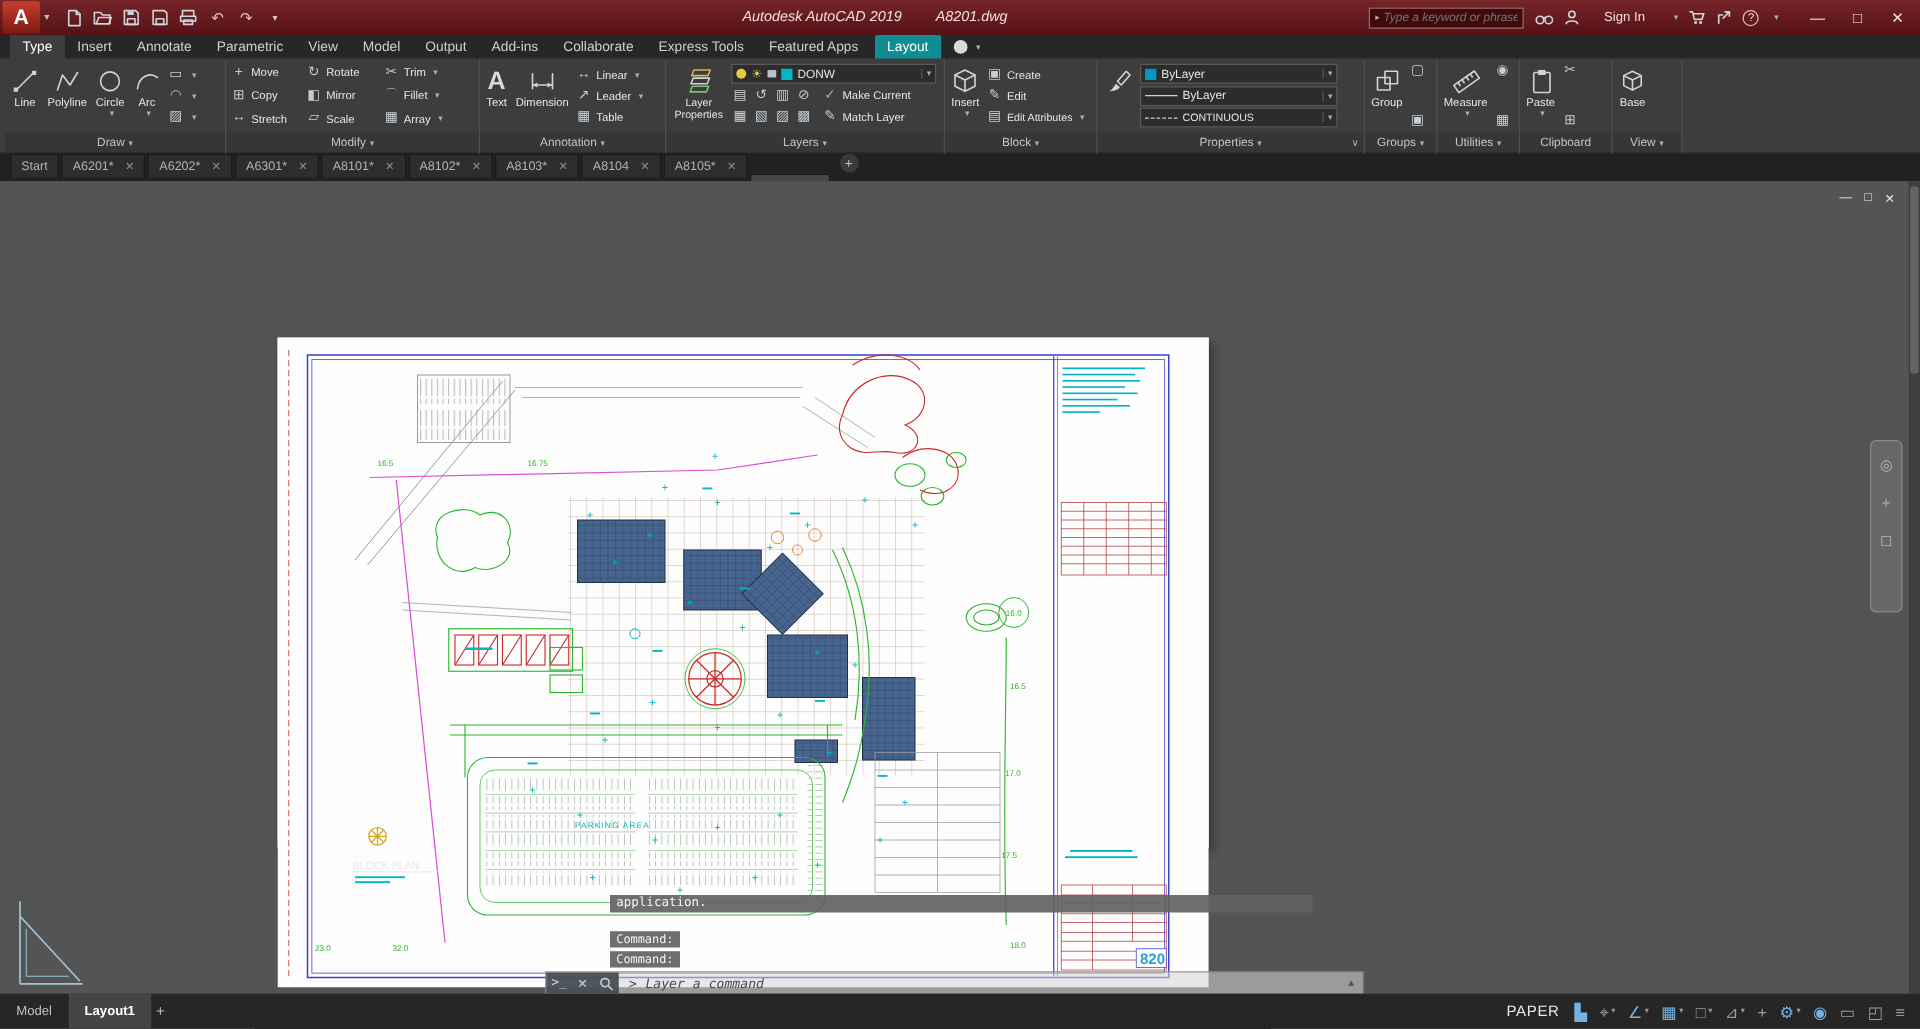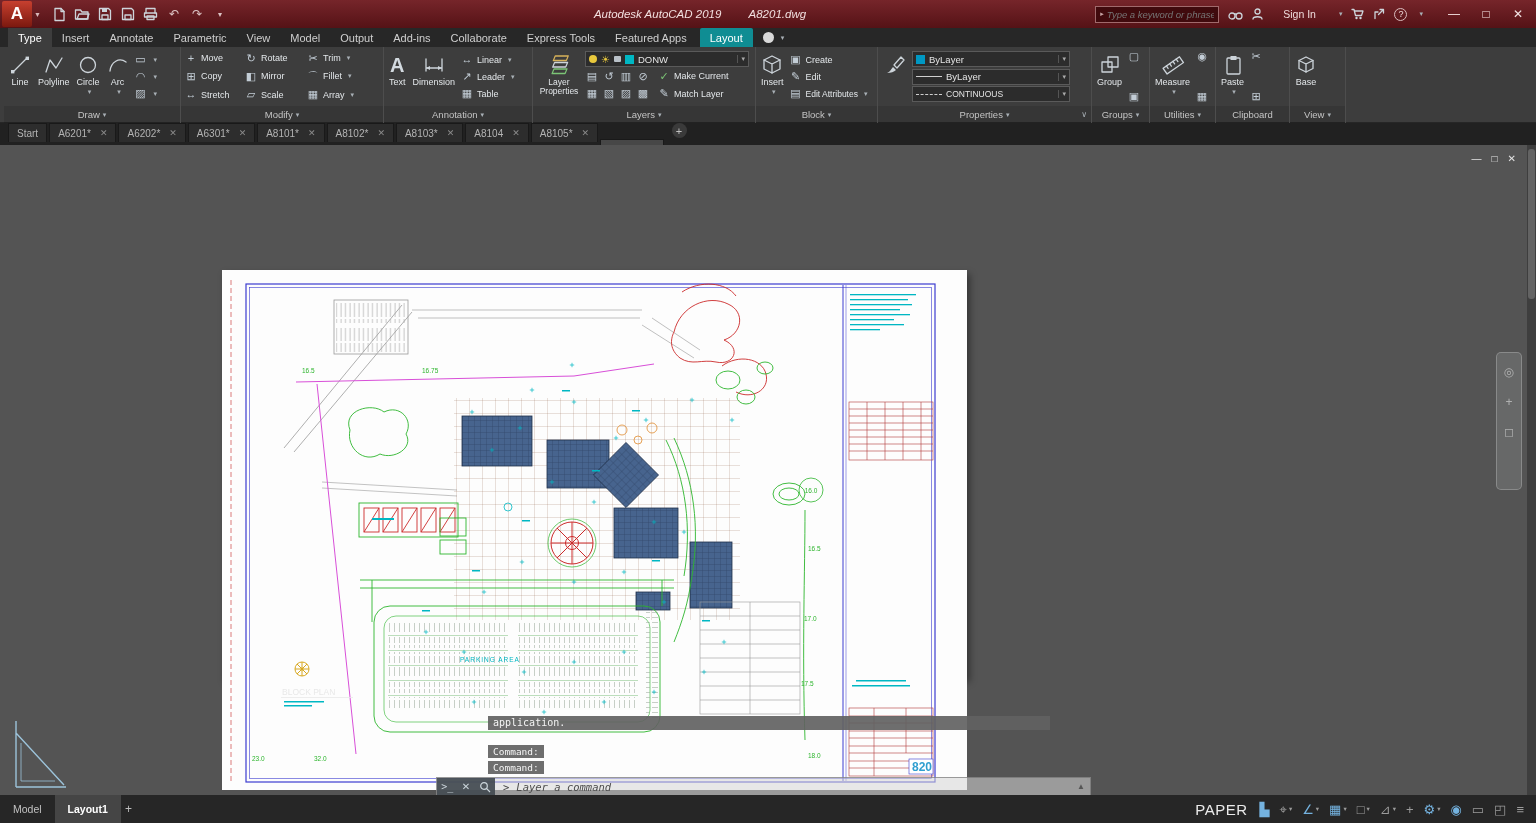--- a/index.html
+++ b/index.html
@@ -110,21 +110,21 @@
   .cmdbar-main .hint { font-style:italic; color:#4b4b4b; }
   .cmdbar-up { width:18px; text-align:center; color:#555; font-size:8px; }
 
   
   .statusbar { position:absolute; bottom:0; left:0; right:0; height:28px; background:#262626;
     display:flex; align-items:center; color:#c9c9c9; }
   .sbtab { height:100%; display:flex; align-items:center; padding:0 13px; font-size:10.5px; color:#c2c2c2; }
   .sbtab.active { background:#454545; color:#ffffff; font-weight:bold; }
   .sb-add { margin-left:4px; color:#bdbdbd; font-size:12px; }
   .sb-right { margin-left:auto; display:flex; align-items:center; gap:10px; padding-right:12px; font-size:13px; }
-  .sp-label { font-size:15px; color:#eaeaea; letter-spacing:0.5px; margin-right:2px; }
+  .sp-label { font-size:12px; color:#eaeaea; letter-spacing:0.5px; margin-right:2px; }
   .sb-ico { display:flex; align-items:center; gap:2px; line-height:1; }
   .blue { color:#74b2df; } .gray { color:#9b9b9b; }
   .sarrow { font-size:6.5px; color:#9b9b9b; }
 </style>
 </head>
 <body>
 
 <div id="app">
 
   <div class="titlebar">

